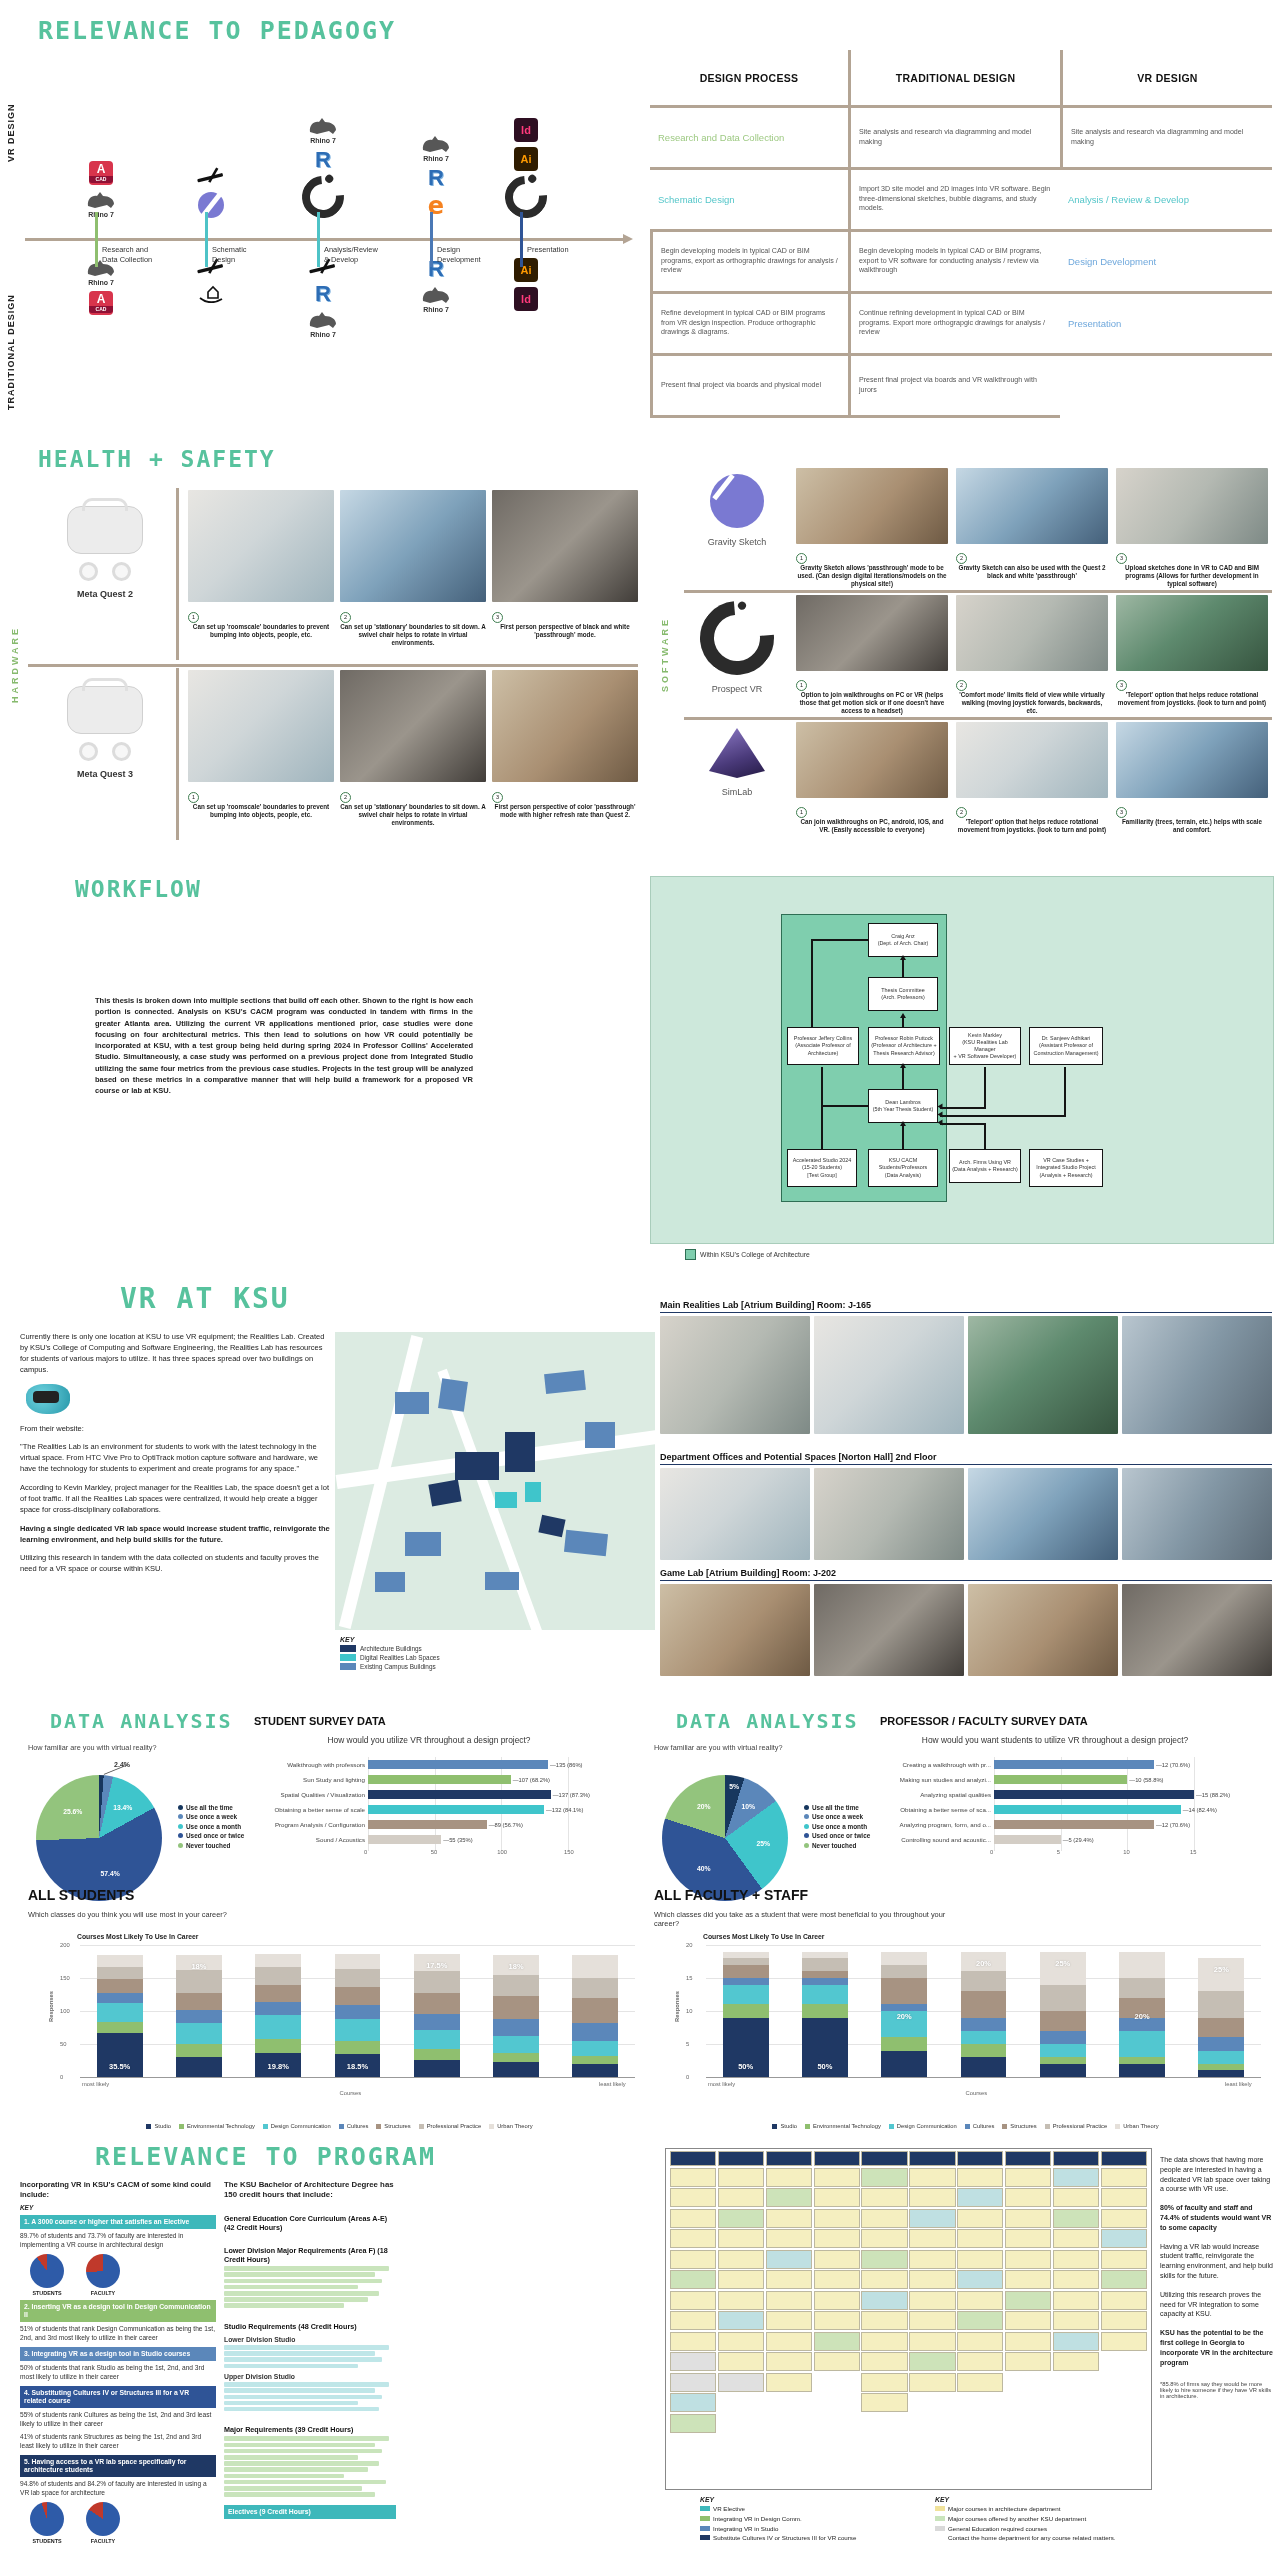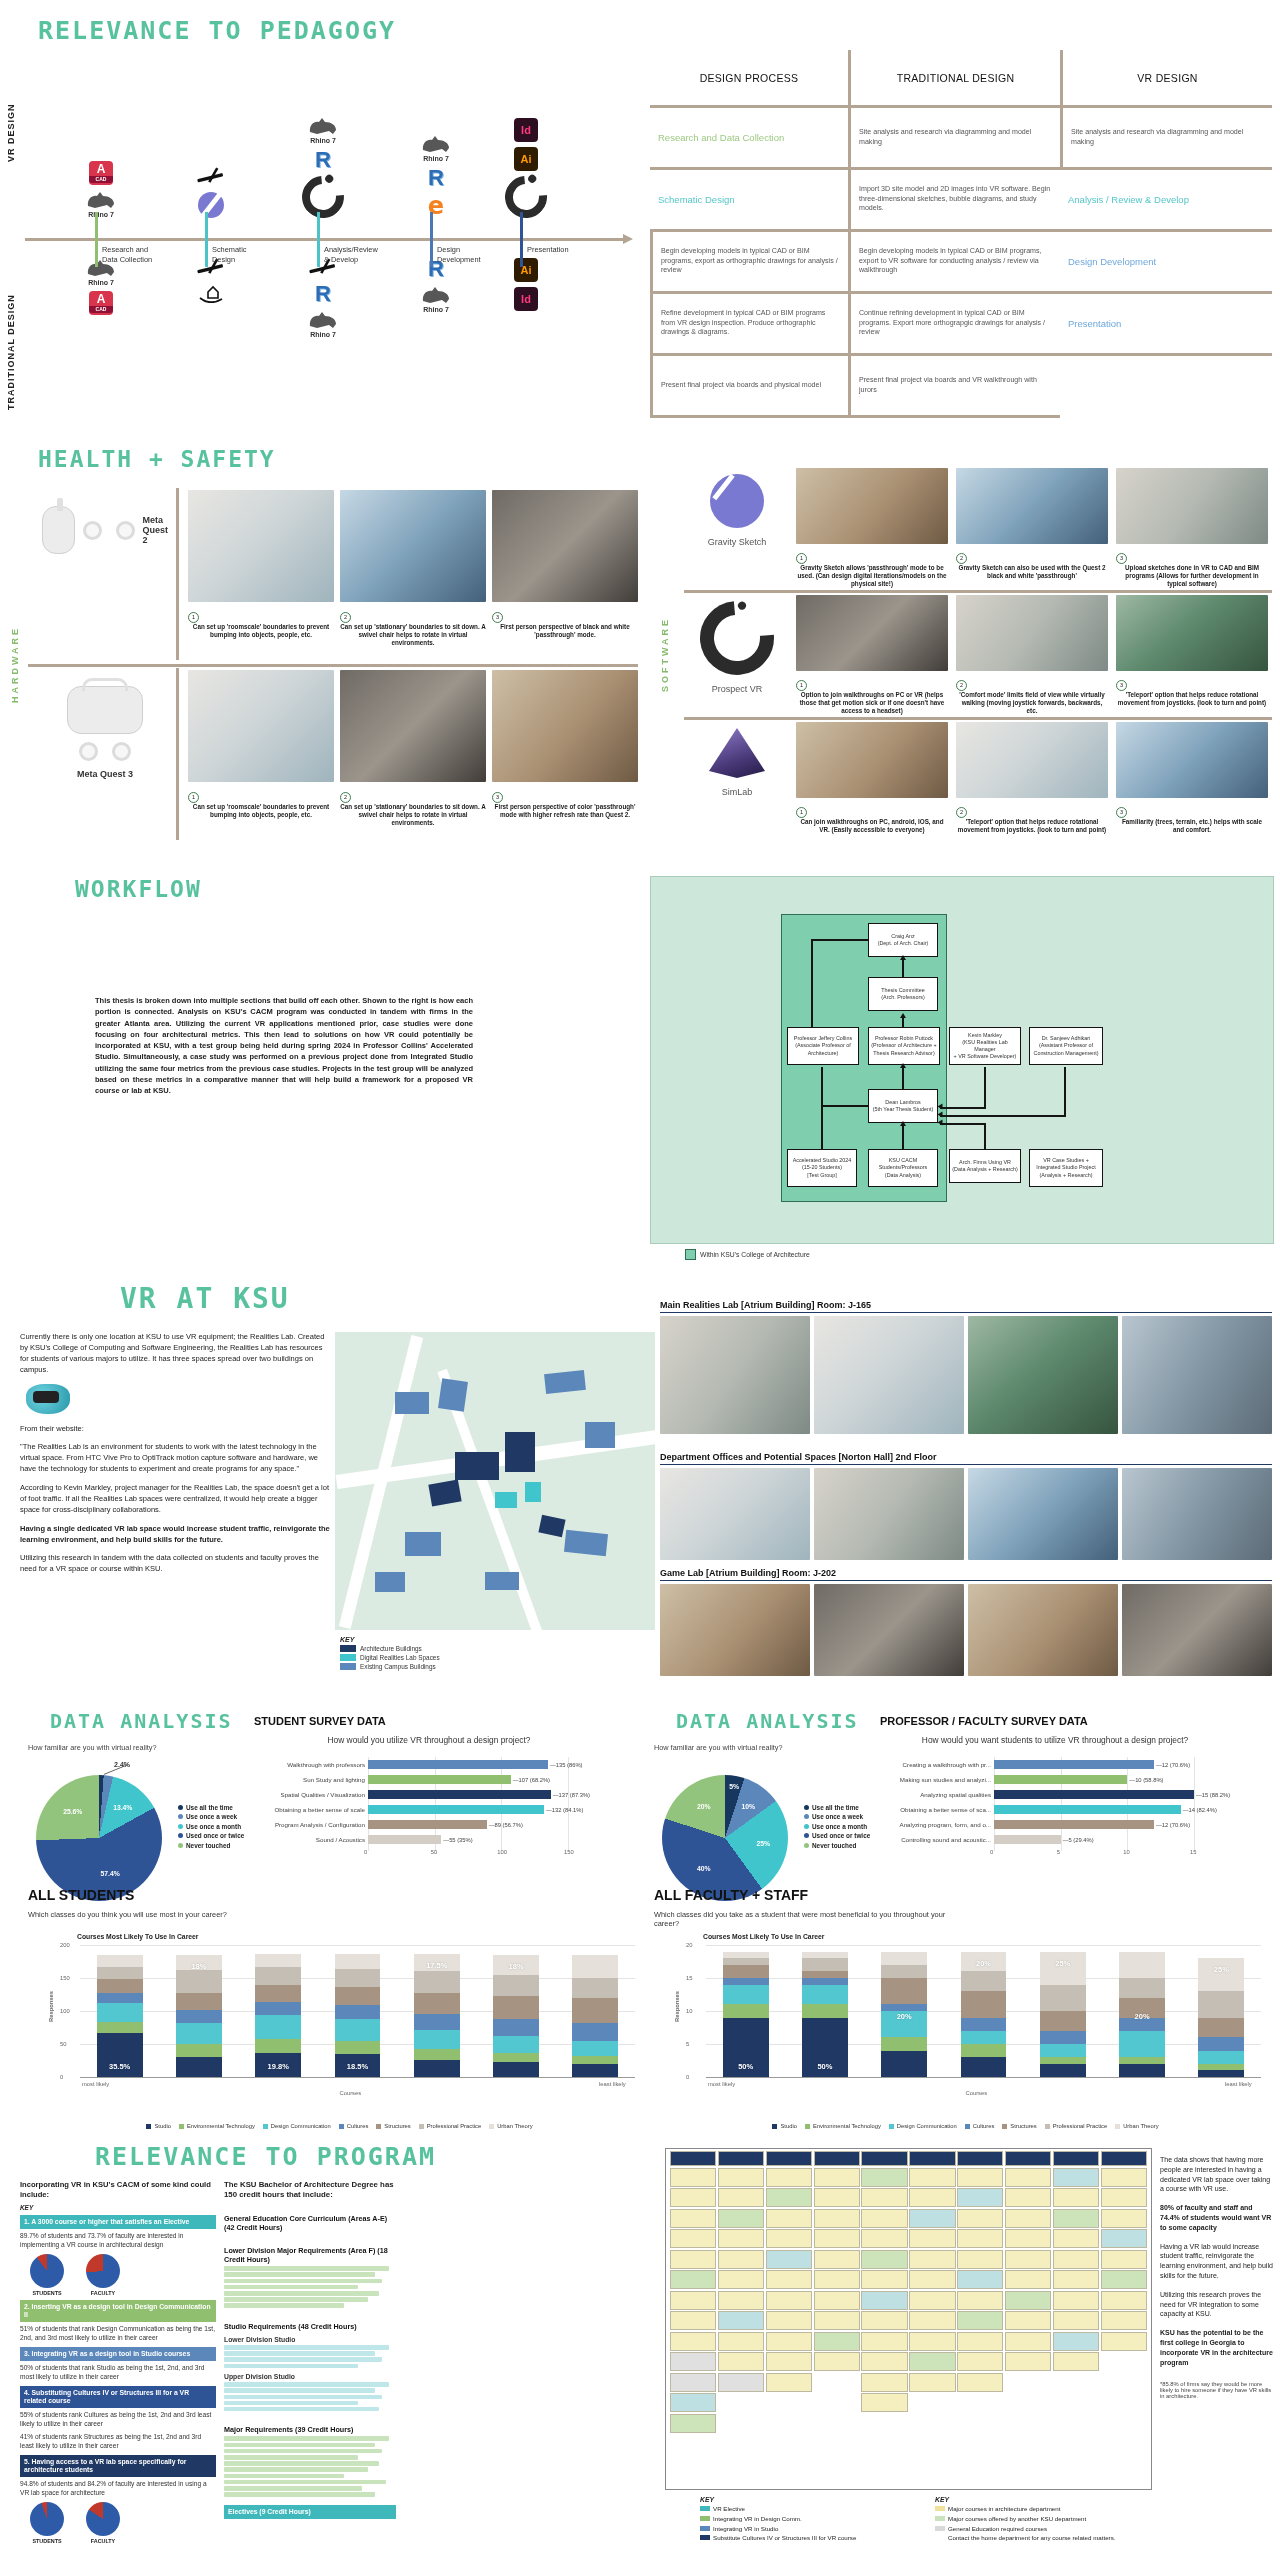--- a/index.html
+++ b/index.html
@@ -30,21 +30,21 @@
   .ic-revit{font-size:22px;font-weight:800;color:#2d6db5;line-height:1;font-family:"Liberation Sans",sans-serif;text-shadow:1px 1px 0 #7fb2e0}
   .ic-prospect{width:26px;height:26px;border-radius:50%;border:8px solid #2b2b2b;border-top-color:transparent;transform:rotate(40deg);position:relative}
   .ic-prospect::after{content:"";position:absolute;left:2px;top:-9px;width:8px;height:8px;border-radius:50%;background:#2b2b2b}
   .ic-enscape{font-size:24px;font-weight:800;color:#f58220;line-height:1;font-family:"DejaVu Sans",sans-serif}
   .ic-id{width:24px;height:24px;border-radius:4px;background:#2e0f22;color:#ff3a7c;font-weight:800;font-size:11px;display:flex;align-items:center;justify-content:center}
   .ic-ai{width:24px;height:24px;border-radius:4px;background:#2f1c00;color:#ff9a00;font-weight:800;font-size:11px;display:flex;align-items:center;justify-content:center}
   .ic-simlab{width:56px;height:50px;background:linear-gradient(160deg,#8f7cc9 0%,#4a3a7a 60%,#241a44 100%);clip-path:polygon(50% 0,100% 86%,50% 100%,0 86%);position:relative}
   
   .pt-cell{border-bottom:3px solid #b3a494;padding:6px 8px;box-sizing:border-box}
   .pt-vert{border-left:3px solid #b3a494}
-  .pt-head{font-weight:400;font-size:10.5px;color:#111;display:flex;align-items:center;justify-content:center;letter-spacing:.3px}
+  .pt-head{font-weight:700;font-size:10.5px;color:#111;display:flex;align-items:center;justify-content:center;letter-spacing:.3px}
   .pt-proc{font-size:9.5px;display:flex;align-items:center;font-weight:500}
   .pt-body{font-size:7.1px;color:#555;line-height:1.4;display:flex;flex-direction:column;justify-content:center;font-weight:500}
   
   .wf-box{position:absolute;background:#fff;border:1.5px solid #141414;font-size:5.4px;text-align:center;display:flex;align-items:center;justify-content:center;line-height:1.3;white-space:pre-line;padding:1px;box-sizing:border-box;color:#333}
   .wf-line{position:absolute;background:#141414}
   .wf-arrow{position:absolute;width:0;height:0;border-left:3px solid transparent;border-right:3px solid transparent;border-bottom:5px solid #141414}
   
   .axis-t{font-size:5.8px;color:#666}
   .leg-dot{display:inline-block;width:5px;height:5px;border-radius:50%;margin-right:3px}
   .leg-sq{display:inline-block;width:5px;height:5px;margin-right:3px}
@@ -237,21 +237,21 @@
         <div class="pt-cell pt-body pt-vert" style="height:62px">Continue refining development in typical CAD or BIM programs. Export more orthograpgic drawings for analysis / review</div>
         <div class="pt-cell pt-proc" style="height:62px;color:#6fa8dc">Presentation</div>
         <div class="pt-cell pt-body pt-vert" style="height:62px">Present final project via boards and physical model</div>
         <div class="pt-cell pt-body pt-vert" style="height:62px">Present final project via boards and VR walkthrough with jurors</div>
       </div>
     </div>
     <div class="abs pixel" style="left:38px;top:446px;font-size:23px">HEALTH + SAFETY</div>
     <div class="abs rot" style="left:10px;top:580px;height:170px;font-size:9px;letter-spacing:3px;color:#86ba6d">HARDWARE</div>
     <div class="abs rot" style="left:660px;top:560px;height:190px;font-size:9px;letter-spacing:3px;color:#86ba6d">SOFTWARE</div>
     <div class="abs" style="left:28px;top:488px;width:610px;height:172px">
-    <div class="abs" style="left:14px;top:18px;width:126px;display:flex;flex-direction:row;align-items:center;gap:8px">
+    <div class="abs" style="left:14px;top:18px;width:126px;display:flex;flex-direction:column;align-items:center;gap:8px">
       <div class="headset"></div>
       <div style="display:flex;gap:14px">
           <div class="ctrl"></div>
           <div class="ctrl"></div>
         </div>
       <div style="font-size:9px;font-weight:bold;color:#333">Meta Quest 2</div>
     </div>
     <div class="abs tan" style="left:148px;top:0;width:3px;height:172px"></div>
       <div class="abs" style="left:160px;top:2px;width:146px">
       <div class="photo ph-a" style="width:146px;height:112px"></div>

